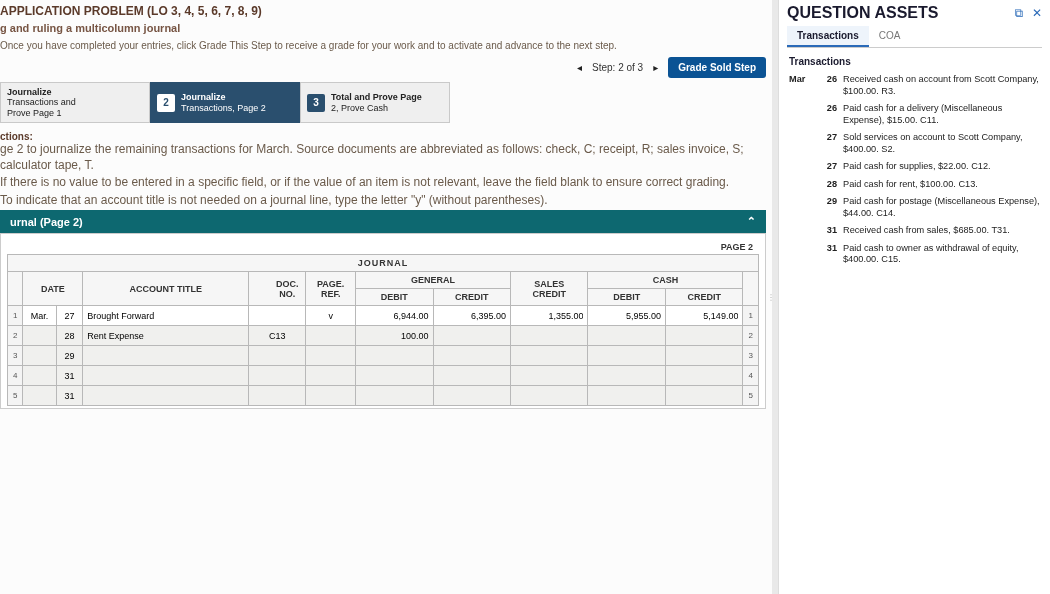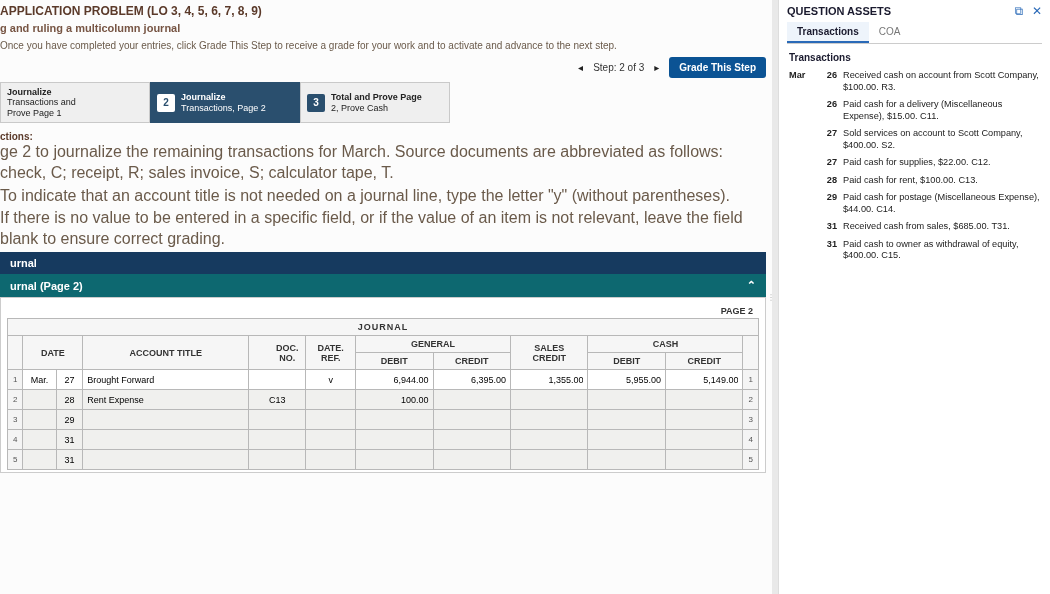--- a/index.html
+++ b/index.html
@@ -17,21 +17,21 @@
 
   .wiz { display:flex; align-items:stretch; margin-bottom:8px; }
   .wiz-cell { display:flex; align-items:center; padding:4px 10px 4px 6px; border:1px solid #c9c9c9; background:#efefef; position:relative; min-width:150px; }
   .wiz-cell.active { background:#2a4f6e; color:#fff; border-color:#2a4f6e; }
   .wiz-num { width:18px; height:18px; background:#2a4f6e; color:#fff; display:flex; align-items:center; justify-content:center; font-weight:bold; border-radius:2px; margin-right:6px; font-size:10px;}
   .wiz-cell.active .wiz-num { background:#fff; color:#2a4f6e; }
   .wiz-text { font-size:9px; line-height:1.15; }
   .wiz-text .t1 { font-weight:bold; }
 
   .para-h { font-weight:bold; color:#5b3a2a; font-size:10px; margin-top:4px;}
-  .para { font-size:16px; color:#6a5a4a; line-height:1.3; margin-bottom:2px;}
+  .para { font-size:12px; color:#6a5a4a; line-height:1.3; margin-bottom:2px;}
 
   .bar { padding:5px 10px; font-weight:bold; color:#fff; font-size:11px; }
   .bar.dark { background:#163a5f; }
   .bar.blue { background:#1265a8; display:flex; justify-content:space-between; align-items:center;}
   .bar.teal { background:#0d6870; display:flex; justify-content:space-between; align-items:center;}
   .chev { font-size:11px; }
 
   .page-area { background:#fff; border:1px solid #ccc; padding:6px 6px 2px; }
   .page-num { text-align:right; font-size:9px; font-weight:bold; color:#333; padding:2px 6px; }
 
@@ -41,21 +41,21 @@
   table.j td { padding:0; height:20px; }
   table.j td.rn { width:14px; background:#f4f4f4; font-size:8px; color:#555;}
   table.j td .inp { width:100%; height:100%; border:none; background:#f0f0ee; text-align:right; padding:2px 4px; font-size:9px; }
   table.j td .inp.c { text-align:center; }
   table.j td .inp.l { text-align:left; }
   table.j tr.bf td .inp { background:#fff; }
   .jtitle { text-align:center; font-size:10px; padding:4px; letter-spacing:1px; font-weight:bold;}
 
   
   .qa-head { display:flex; justify-content:space-between; align-items:center; margin-bottom:4px; }
-  .qa-title { font-size:11px; font-weight:bold; color:#1a1a2e; }
+  .qa-title { font-size:16px; font-weight:bold; color:#1a1a2e; }
   .qa-icons span { margin-left:6px; color:#2a6ab8; font-size:12px; cursor:pointer; }
   .tabs { display:flex; border-bottom:1px solid #ccc; margin-bottom:4px; }
   .tab { padding:4px 10px; font-size:10px; color:#777; cursor:pointer; }
   .tab.active { color:#1a1a2e; font-weight:bold; border-bottom:2px solid #2a6ab8; background:#eef4fb; }
   .sec-h { font-size:10px; font-weight:bold; padding:4px 2px; color:#1a1a2e; }
   .trow { display:flex; font-size:9.2px; padding:3px 2px; gap:6px; color:#222; line-height:1.25; }
   .trow .m { width:24px; font-weight:bold; }
   .trow .d { width:18px; font-weight:bold; text-align:right; }
   .trow .desc { flex:1; }
 
@@ -67,21 +67,21 @@
 <div class="left">
 
   <div class="title">APPLICATION PROBLEM (LO 3, 4, 5, 6, 7, 8, 9)</div>
   <div class="subtitle">g and ruling a multicolumn journal</div>
   <div class="intro"><span>Once you have completed your entries, click Grade This Step to receive a grade for your work and to activate and advance to the next step.</span></div>
 
   <div class="stepbar">
     <span>◂</span>
     <span class="step-label">Step: 2 of 3</span>
     <span>▸</span>
-    <button class="grade-btn">Grade This Step</button>
+    <button class="grade-btn">Grade Sold Step</button>
   </div>
 
   <div class="wiz">
     <div class="wiz-cell">
       <div class="wiz-text">
         <div class="t1">Journalize</div>
         <div>Transactions and</div>
         <div>Prove Page 1</div>
       </div>
     </div>
@@ -96,44 +96,43 @@
       <div class="wiz-num">3</div>
       <div class="wiz-text">
         <div class="t1">Total and Prove Page</div>
         <div>2, Prove Cash</div>
       </div>
     </div>
   </div>
 
   <div class="para-h">ctions:</div>
   <div class="para">ge 2 to journalize the remaining transactions for March. Source documents are abbreviated as follows: check, C; receipt, R; sales invoice, S; calculator tape, T.</div>
+  <div class="para">If there is no value to be entered in a specific field, or if the value of an item is not relevant, leave the field blank to ensure correct grading.</div>
   <div class="para">To indicate that an account title is not needed on a journal line, type the letter "y" (without parentheses).</div>
-  <div class="para">If there is no value to be entered in a specific field, or if the value of an item is not relevant, leave the field blank to ensure correct grading.</div>
-
-  <div class="bar dark">urnal</div>
+
   <div class="bar teal">
     <span>urnal (Page 2)</span>
     <span class="chev">⌃</span>
   </div>
 
   <div class="page-area">
     <div class="page-num">PAGE 2</div>
 
     <table class="j">
       <tbody>
           <tr>
             <th colspan="12" class="jtitle">JOURNAL</th>
           </tr>
       <tr>
         <th rowspan="2" class="rn"></th>
         <th rowspan="2" colspan="2">DATE</th>
         <th rowspan="2" style="width:150px;">ACCOUNT TITLE</th>
         <th rowspan="2" style="width:45px;white-space:pre-line;padding-left:24px;">DOC.
 NO.</th>
-        <th rowspan="2" style="width:45px;white-space:pre-line;">DATE.
+        <th rowspan="2" style="width:45px;white-space:pre-line;">PAGE.
 REF.</th>
         <th colspan="2">GENERAL</th>
         <th rowspan="2" style="width:70px;white-space:pre-line;">SALES
 CREDIT</th>
         <th colspan="2">CASH</th>
         <th rowspan="2" class="rn"></th>
       </tr>
       <tr>
         <th style="width:70px;">DEBIT</th>
         <th style="width:70px;">CREDIT</th>

